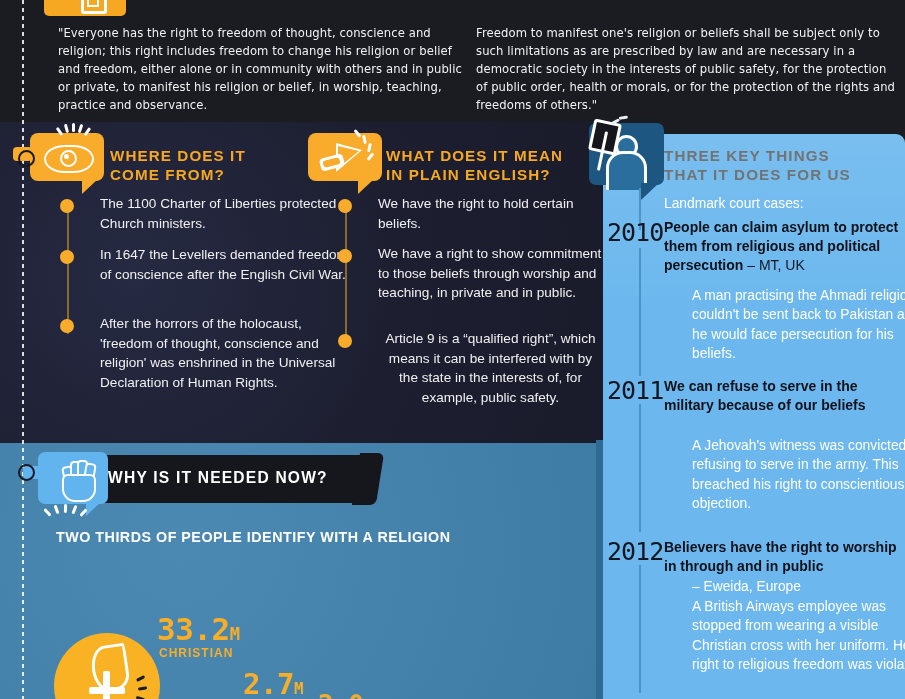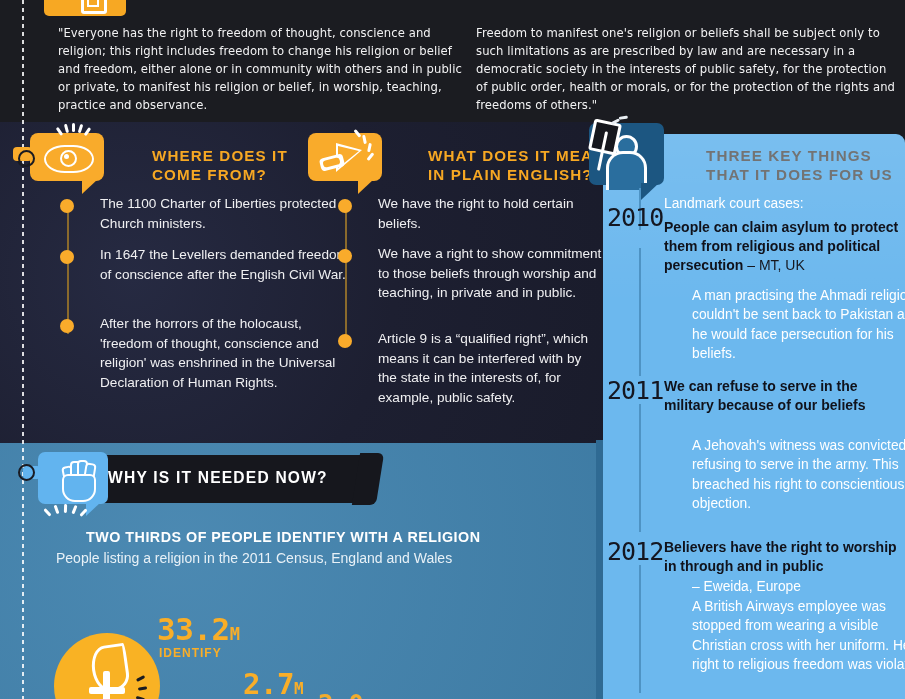--- a/index.html
+++ b/index.html
@@ -68,21 +68,21 @@
     content:"";position:absolute;left:3px;top:2px;width:8px;height:8px;border:2px solid #fff;
   }
   .quote-col{
     position:absolute;color:#f2f2f3;font-size:11.6px;line-height:18px;
     letter-spacing:.1px;font-family:"DejaVu Sans", sans-serif;
   }
   .quote-col.left{left:58px;top:24px;width:410px;}
   .quote-col.right{left:476px;top:24px;width:420px;}
   .sec-title{
     position:absolute;font-weight:bold;font-size:15.2px;line-height:19px;
-    letter-spacing:1.1px;white-space:pre-line;margin-left:42px;
+    letter-spacing:1.1px;white-space:pre-line;
   }
   .sec-title.orange{color:#f7a823;}
   .sec-title.dark{color:#737373;}
 
   .badge{
     position:absolute;width:74px;height:48px;border-radius:8px;
   }
   .badge.orange{background:#f9ab2b;}
   .badge .nub{
     position:absolute;left:-17px;top:14px;width:19px;height:14px;border-radius:4px;
@@ -192,21 +192,20 @@
   }
   .why-title{
     position:absolute;left:108px;top:469px;color:#ffffff;font-weight:bold;font-size:15.6px;
     letter-spacing:1.2px;
   }
 
   
   .stat-head{
     position:absolute;left:56px;top:529px;color:#ffffff;font-weight:bold;font-size:14.3px;
     letter-spacing:.5px;
-    margin-left:30px;
   }
   .stat-sub{
     position:absolute;left:56px;top:550px;color:#e8f1f7;font-size:14px;
   }
   .circle-icon{
     position:absolute;left:54px;top:633px;width:106px;height:106px;border-radius:50%;
     background:#f9b224;
   }
   .cross-flame{position:absolute;left:22px;top:14px;width:62px;height:62px;}
   .cross-flame .stem{position:absolute;left:27px;top:24px;width:7px;height:40px;background:#fff;border-radius:2px;}
@@ -307,21 +306,21 @@
     <div class="li" style="left:0;top:0;">
       <div class="bullet"></div>
       <div class="txt" style="width:230px;">We have the right to hold certain beliefs.</div>
     </div>
     <div class="li" style="left:0;top:50px;">
       <div class="bullet"></div>
       <div class="txt" style="width:235px;">We have a right to show commitment to those beliefs through worship and teaching, in private and in public.</div>
     </div>
     <div class="li" style="left:0;top:135px;">
       <div class="bullet"></div>
-      <div class="txt" style="width:225px;">Article 9 is a “qualified right”, which means it can be interfered with by the state in the interests of, for example, public safety.</div>
+      <div class="txt" style="width:225px;text-align:center;">Article 9 is a “qualified right”, which means it can be interfered with by the state in the interests of, for example, public safety.</div>
     </div>
   </div>
 
   <div style="position:absolute;left:589px;top:123px;width:75px;height:62px;background:#1c5681;border-radius:7px;">
     <div class="person">
       <div class="sign"></div>
       <div class="stick"></div>
       <div class="head"></div>
       <div class="body"></div>
     </div>
@@ -330,21 +329,21 @@
   <div class="rays-w" style="left:600px;top:113px;">
     <div class="r" style="left:14px;top:4px;transform:rotate(62deg);background:#e9eef3;"></div>
     <div class="r" style="left:22px;top:0px;transform:rotate(82deg);background:#e9eef3;"></div>
   </div>
   <div class="sec-title dark" style="left:664px;top:146px;width:240px;">THREE KEY THINGS
 THAT IT DOES FOR US</div>
 
   <div class="rp-sub" style="left:664px;top:194px;">Landmark court cases:</div>
 
   <div class="tl-line" style="left:639px;top:188px;height:42px;"></div>
-  <div class="year" style="left:607px;top:205px;">2010</div>
+  <div class="year" style="left:607px;top:220px;">2010</div>
   <div class="case-head" style="left:664px;top:218px;width:238px;">
     <span>People can claim asylum to protect them from religious and political persecution</span><span class="loc"> – MT, UK</span>
   </div>
   <div class="case-body" style="left:664px;top:286px;width:238px;">A man practising the Ahmadi religion couldn't be sent back to Pakistan as he would face persecution for his beliefs.</div>
   <div class="tl-line" style="left:639px;top:248px;height:128px;"></div>
 
   <div class="year" style="left:607px;top:378px;">2011</div>
   <div class="case-head" style="left:664px;top:377px;width:238px;">We can refuse to serve in the military because of our beliefs</div>
   <div class="case-body" style="left:664px;top:436px;width:238px;">A Jehovah's witness was convicted for refusing to serve in the army. This breached his right to conscientious objection.</div>
   <div class="tl-line" style="left:639px;top:404px;height:128px;"></div>
@@ -374,36 +373,35 @@
       <div class="r" style="left:0;top:2px;transform:rotate(-42deg);"></div>
       <div class="r" style="left:9px;top:-1px;transform:rotate(-20deg);"></div>
       <div class="r" style="left:18px;top:-2px;transform:rotate(2deg);"></div>
       <div class="r" style="left:27px;top:-1px;transform:rotate(22deg);"></div>
       <div class="r" style="left:36px;top:2px;transform:rotate(42deg);"></div>
     </div>
   </div>
   <div class="knob-ring" style="left:18px;top:464px;"></div>
 
   <div class="stat-head">TWO THIRDS OF PEOPLE IDENTIFY WITH A RELIGION</div>
-  <div class="stat-sub">People listing a religion in the 2011 Census, England and Wales</div>
 
   <div class="circle-icon">
     <div class="cross-flame">
       <div class="flame"></div>
       <div class="stem"></div>
       <div class="arm"></div>
     </div>
     <div class="spark" style="left:82px;top:44px;transform:rotate(-28deg);"></div>
     <div class="spark" style="left:84px;top:54px;transform:rotate(-8deg);"></div>
     <div class="spark" style="left:82px;top:64px;transform:rotate(16deg);"></div>
   </div>
 
   <div class="stat-num" style="left:157px;top:611px;font-size:31px;">
     <span>33.2</span><span class="m">M</span>
   </div>
-  <div class="stat-label" style="left:159px;top:646px;">IDENTIFY</div>
+  <div class="stat-label" style="left:159px;top:646px;">CHRISTIAN</div>
 
   <div class="stat-num" style="left:243px;top:667px;font-size:29px;">
     <span>2.7</span><span class="m">M</span>
   </div>
   <div class="stat-num" style="left:318px;top:690px;font-size:26px;opacity:.95;">2.0</div>
 
 </div>
 
 </body></html>

